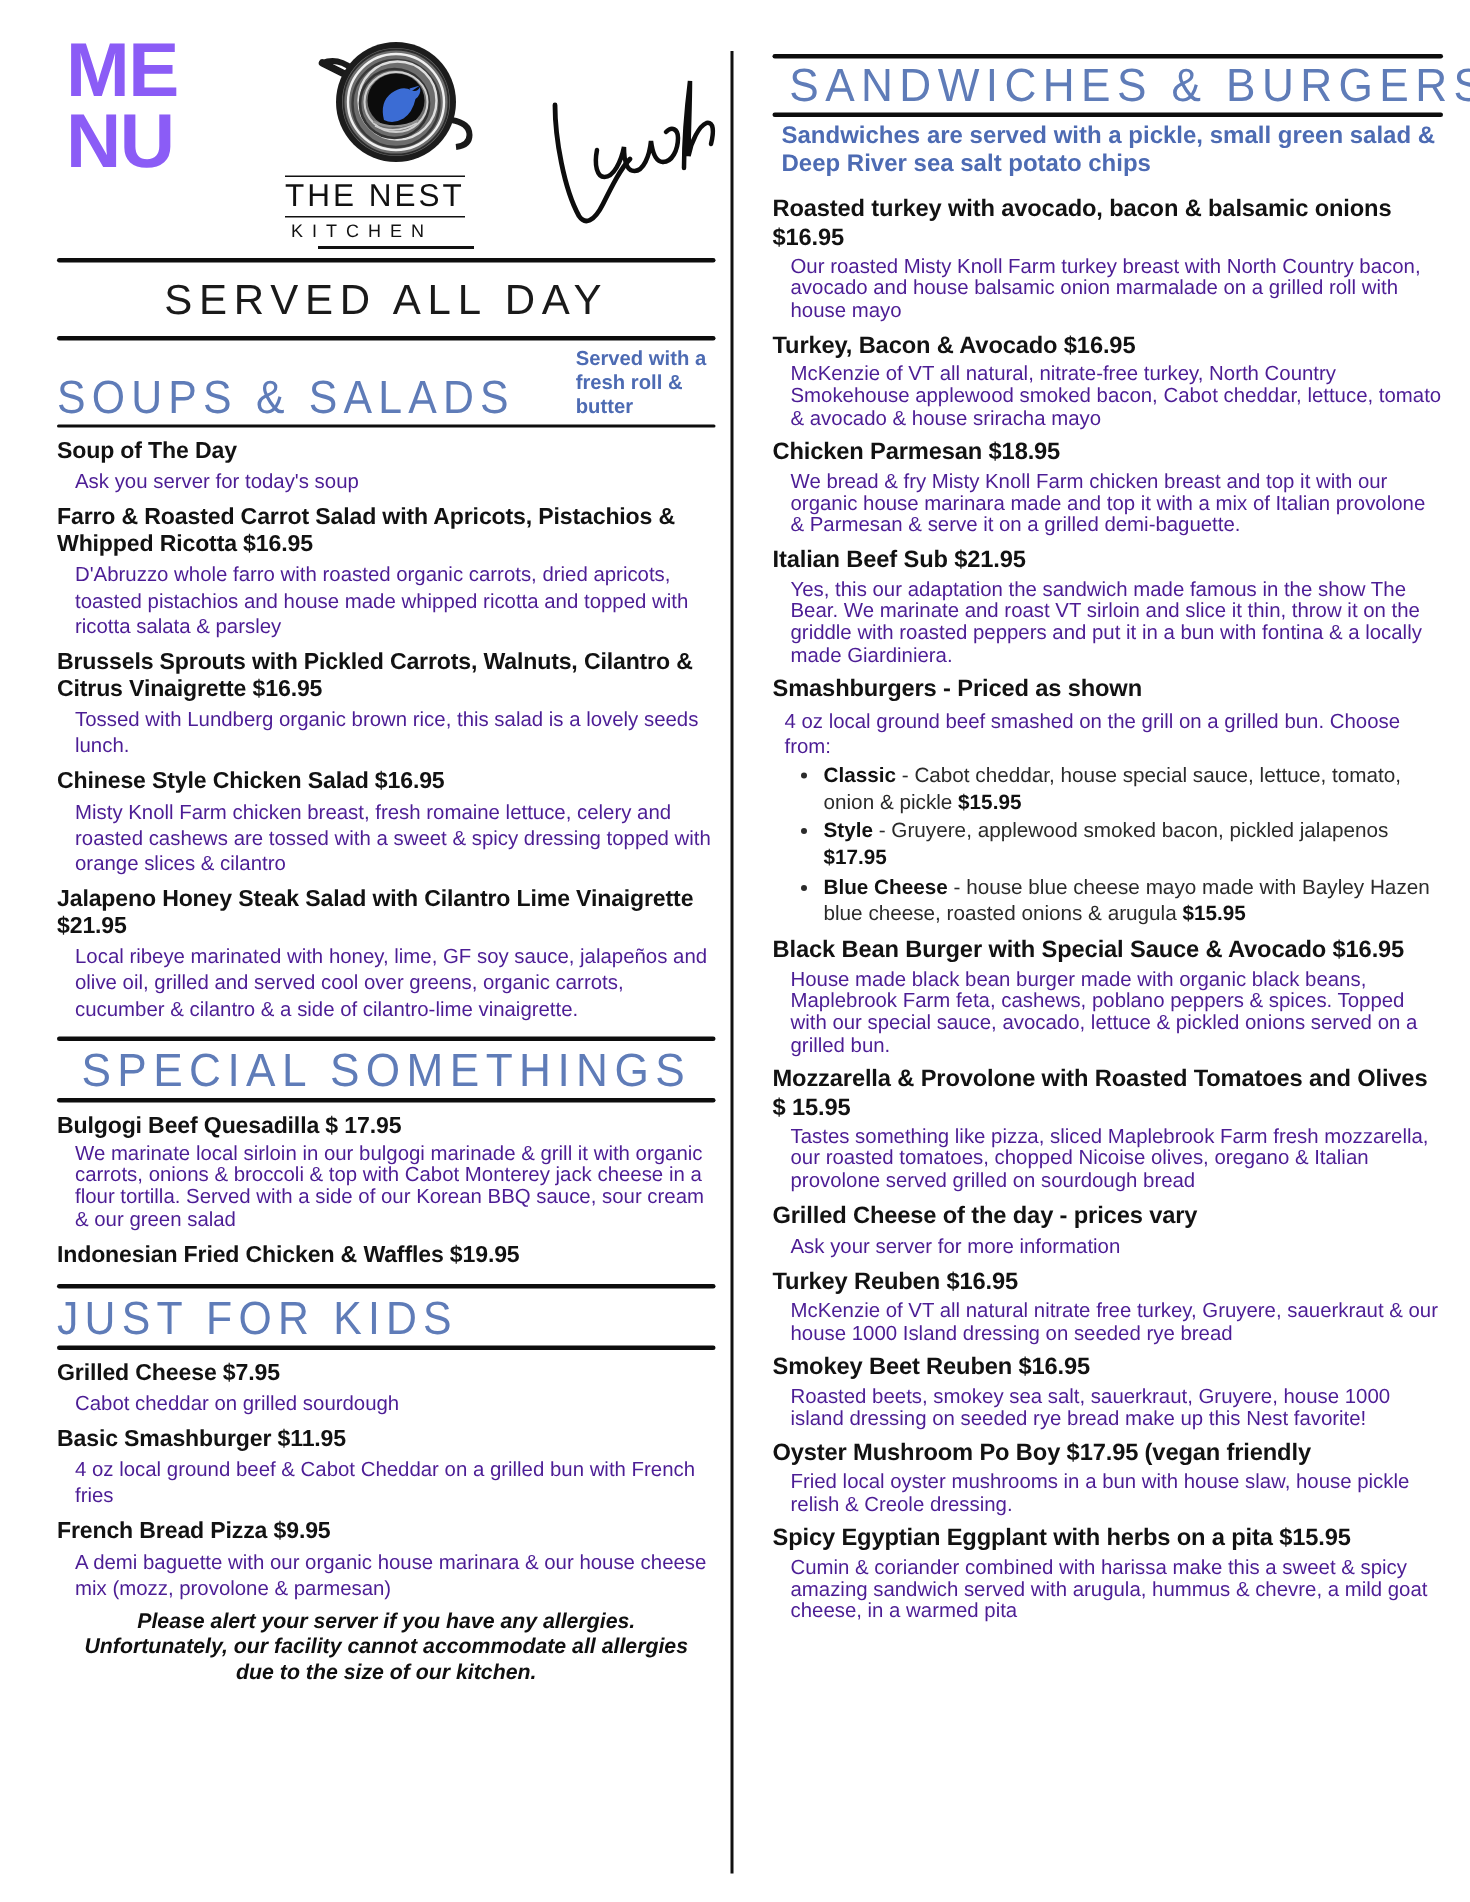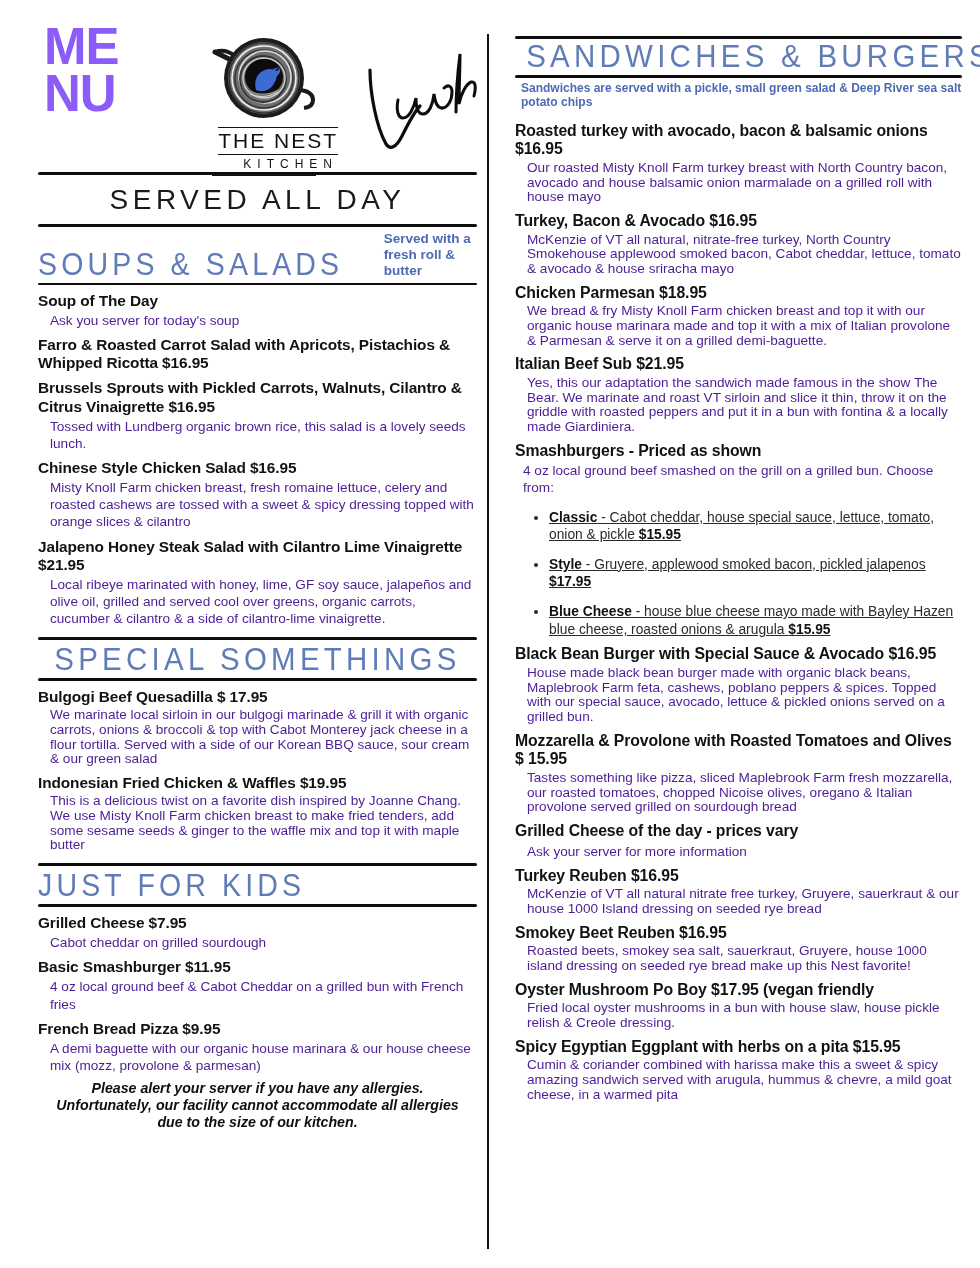--- a/index.html
+++ b/index.html
@@ -59,23 +59,23 @@
     font-size: 51px;
     line-height: 0.92;
     letter-spacing: -1px;
     color: #8b5cf6;
   }
   .menu-word span { display: block; }
 
   .logo {
     position: absolute;
     left: 152px;
-    top: 12px;
+    top: 2px;
     width: 148px;
-    text-align: right;
+    text-align: left;
   }
   .nest-mark {
     position: relative;
     width: 110px;
     height: 92px;
     margin: 0 auto;
   }
   .nest-mark svg { display: block; }
   .logo-name {
     margin-top: 1px;
@@ -155,21 +155,21 @@
     transform-origin: center bottom;
   }
   .section-note {
     font-size: 13.5px;
     font-weight: bold;
     color: #4d6bb3;
     line-height: 1.18;
     padding-bottom: 4px;
   }
   .section-subnote {
-    font-size: 12px;
+    font-size: 16px;
     font-weight: bold;
     color: #4d6bb3;
     line-height: 1.2;
     padding: 3px 0 5px 6px;
   }
 
   .section-block { margin-top: 10px; }
   .section-block .rule:first-child { margin-bottom: 2px; }
 
   
@@ -196,22 +196,21 @@
 
   .bullets {
     margin: 2px 0 0 0;
     padding-left: 34px;
     list-style: disc;
   }
   .bullets li {
     font-size: 13.8px;
     line-height: 1.28;
     color: #2b2b2b;
-    margin-top: 12px;
-    text-decoration: underline;
+    margin-top: 2px;
   }
   .bullets b { color: #111; }
 
   .allergy-note {
     text-align: center;
     font-size: 14.2px;
     font-weight: bold;
     font-style: italic;
     line-height: 1.2;
     color: #0f0f0f;
@@ -290,20 +289,21 @@
         <div class="section-note">Served with a fresh roll &amp; butter</div>
       </div>
       <div class="rule thin"></div>
 
       <div class="item">
         <div class="item-name l-name">Soup of The Day</div>
         <div class="item-desc">Ask you server for today's soup</div>
       </div>
       <div class="item">
         <div class="item-name l-name">Farro &amp; Roasted Carrot Salad with Apricots, Pistachios &amp; Whipped Ricotta $16.95</div>
+        <div class="item-desc">D'Abruzzo whole farro with roasted organic carrots, dried apricots, toasted pistachios and house made whipped ricotta and topped with ricotta salata &amp; parsley</div>
       </div>
       <div class="item">
         <div class="item-name l-name">Brussels Sprouts with Pickled Carrots, Walnuts, Cilantro &amp; Citrus Vinaigrette $16.95</div>
         <div class="item-desc">Tossed with Lundberg organic brown rice, this salad is a lovely seeds lunch.</div>
       </div>
       <div class="item">
         <div class="item-name l-name">Chinese Style Chicken Salad $16.95</div>
         <div class="item-desc">Misty Knoll Farm chicken breast, fresh romaine lettuce, celery and roasted cashews are tossed with a sweet &amp; spicy dressing topped with orange slices &amp; cilantro</div>
       </div>
       <div class="item">
@@ -316,21 +316,20 @@
       <div class="rule"></div>
       <div class="section-title center">Special Somethings</div>
       <div class="rule"></div>
 
       <div class="item">
         <div class="item-name l-name">Bulgogi Beef Quesadilla $ 17.95</div>
         <div class="item-desc tight">We marinate local sirloin in our bulgogi marinade &amp; grill it with organic carrots, onions &amp; broccoli &amp; top with Cabot Monterey jack cheese in a flour tortilla. Served with a side of our Korean BBQ sauce, sour cream &amp; our green salad</div>
       </div>
       <div class="item">
         <div class="item-name l-name">Indonesian Fried Chicken &amp; Waffles $19.95</div>
-        <div class="item-desc tight">This is a delicious twist on a favorite dish inspired by Joanne Chang.  We use Misty Knoll Farm chicken breast to make fried tenders, add some sesame seeds &amp; ginger to the waffle mix and top it with maple butter</div>
       </div>
     </div>
 
     <div class="section-block">
       <div class="rule"></div>
       <div class="section-title">Just for kids</div>
       <div class="rule"></div>
 
       <div class="item">
         <div class="item-name l-name">Grilled Cheese $7.95</div>

